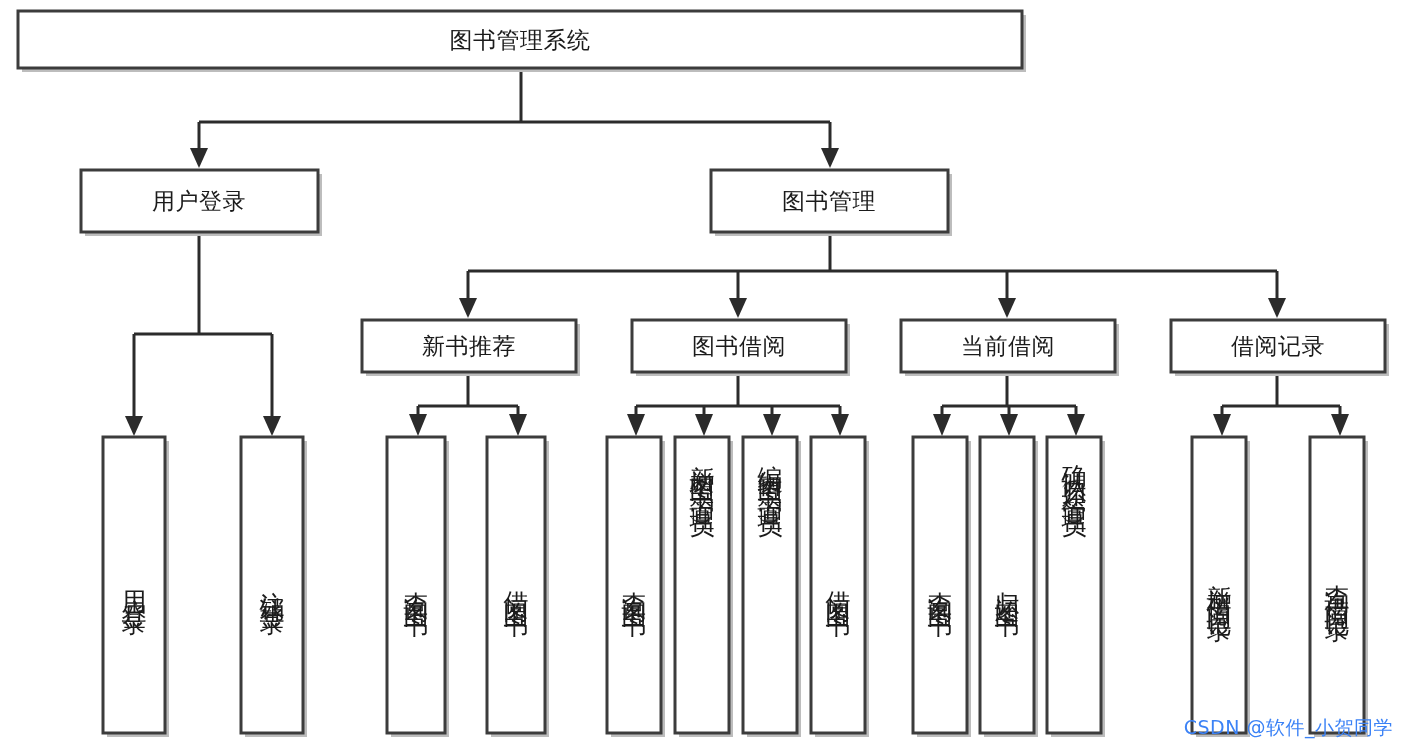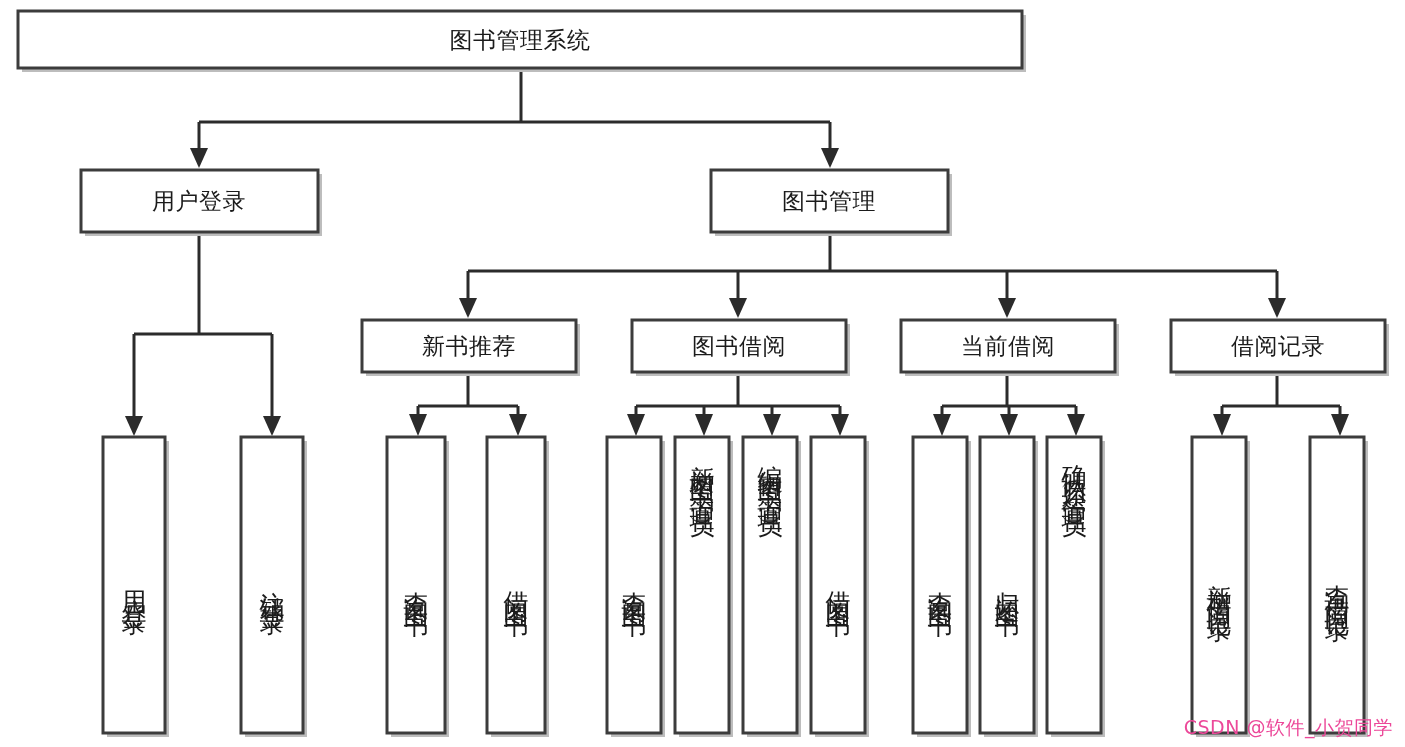--- a/index.html
+++ b/index.html
@@ -70,21 +70,21 @@
     text-align: center;
     white-space: nowrap;
     user-select: none;
   }
   .watermark {
     position: absolute;
     right: 12px;
     bottom: 6px;
     font-family: "DejaVu Sans", "Liberation Sans", sans-serif;
     font-size: 19px;
-    color: #ec4899;
+    color: #3b82f6;
     letter-spacing: 0.5px;
     white-space: nowrap;
     pointer-events: none;
   }
 </style>
 </head>
 <body>
 
 <div id="diagram-root">
 

